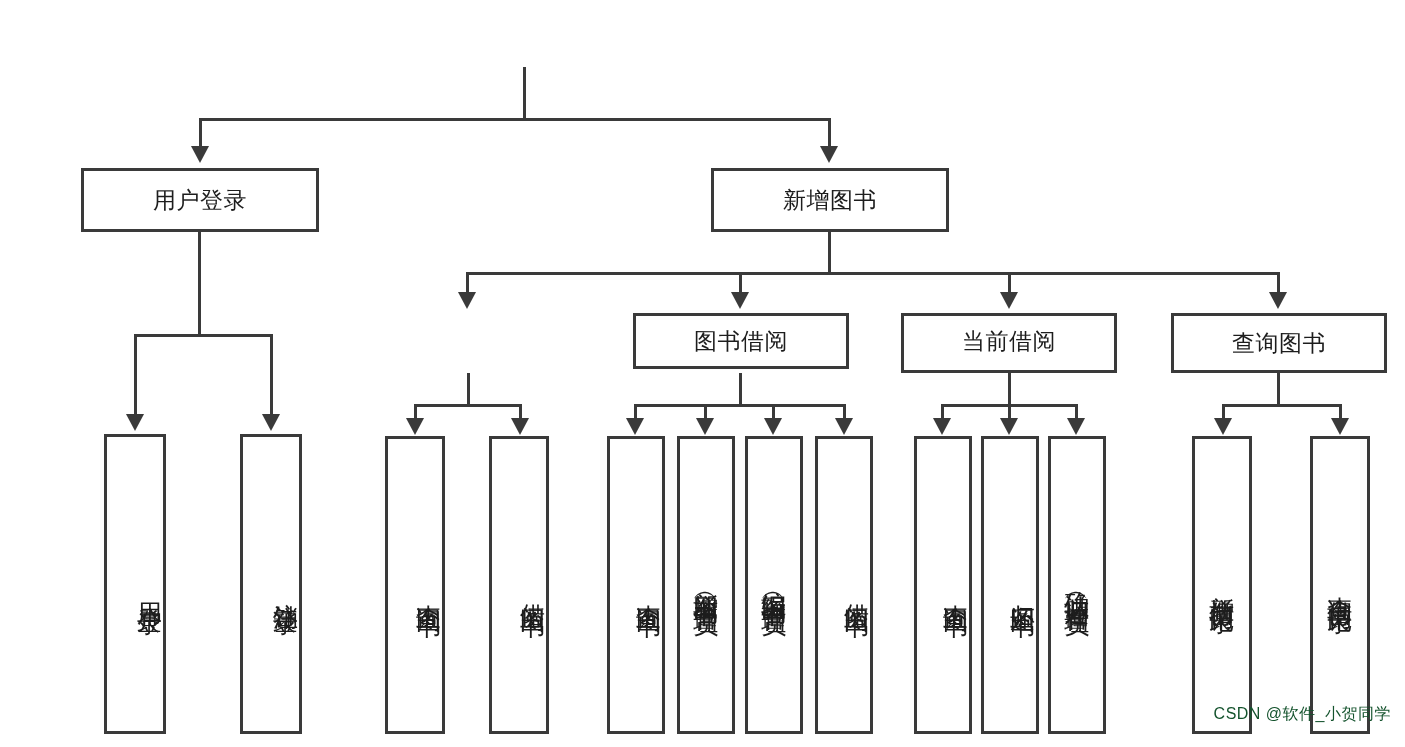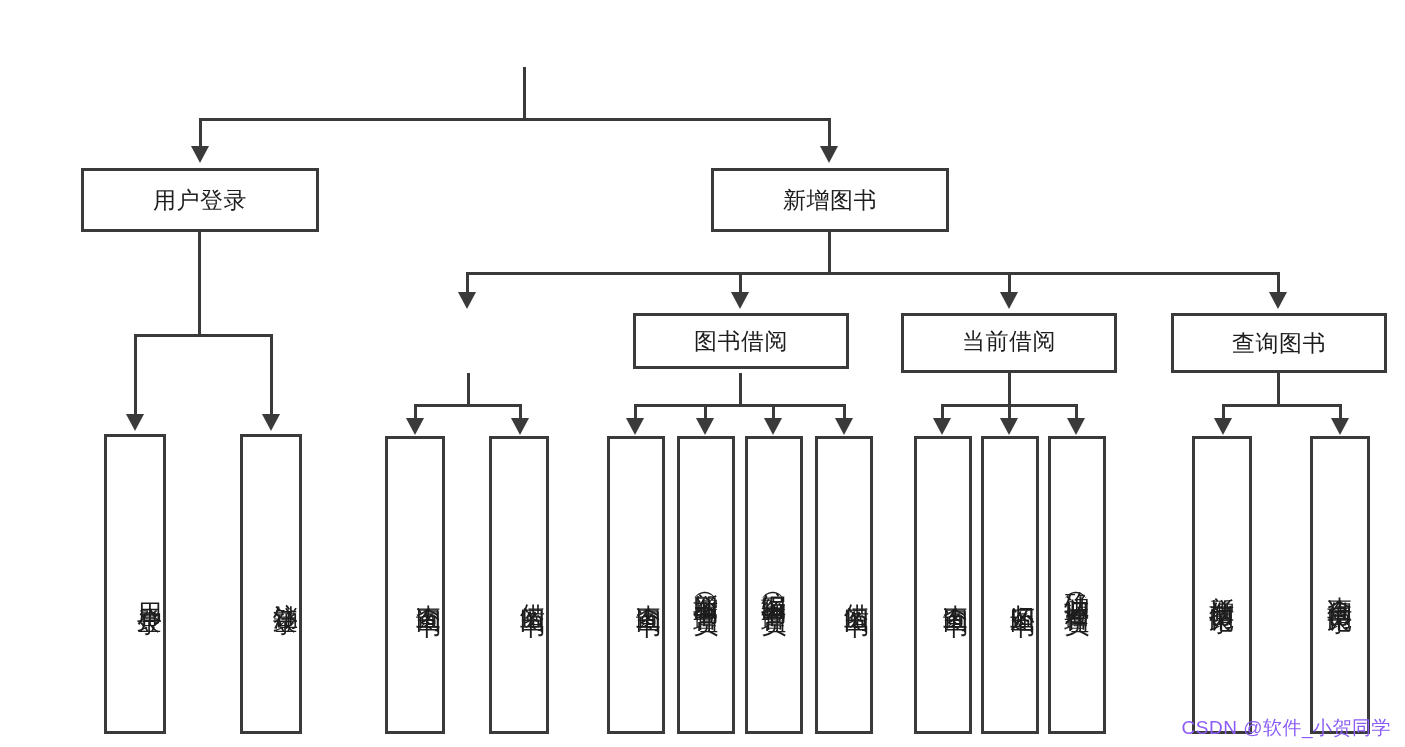--- a/index.html
+++ b/index.html
@@ -70,23 +70,23 @@
     height: 0;
     border-left: 9px solid transparent;
     border-right: 9px solid transparent;
     border-top: 17px solid #3a3a3a;
     z-index: 2;
   }
   
   #watermark {
     position: absolute;
     right: 14px;
-    bottom: 6px;
-    font-size: 19px;
-    color: #8b5cf6;
+    bottom: 22px;
+    font-size: 16px;
+    color: #14532d;
     letter-spacing: 0.5px;
     white-space: nowrap;
     z-index: 5;
   }
 </style>
 </head>
 <body>
 
 <div id="canvas">
 

